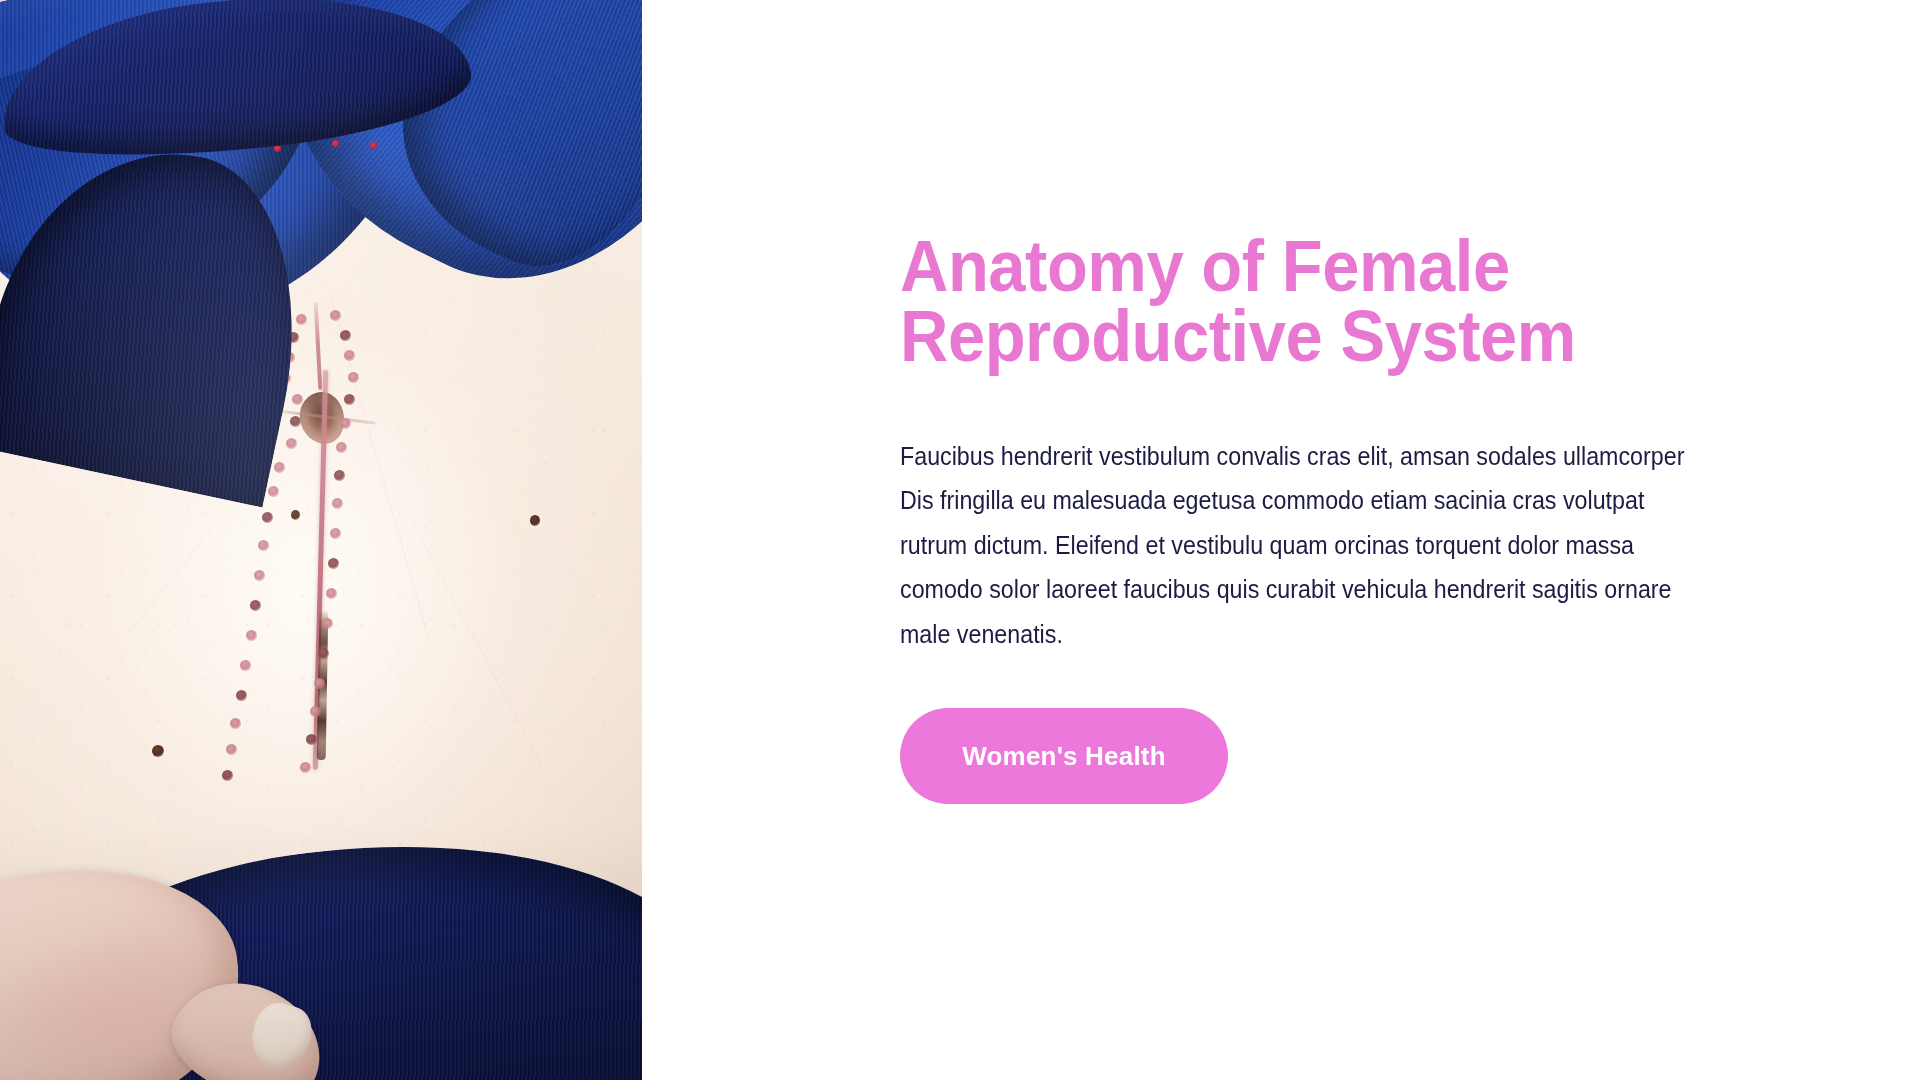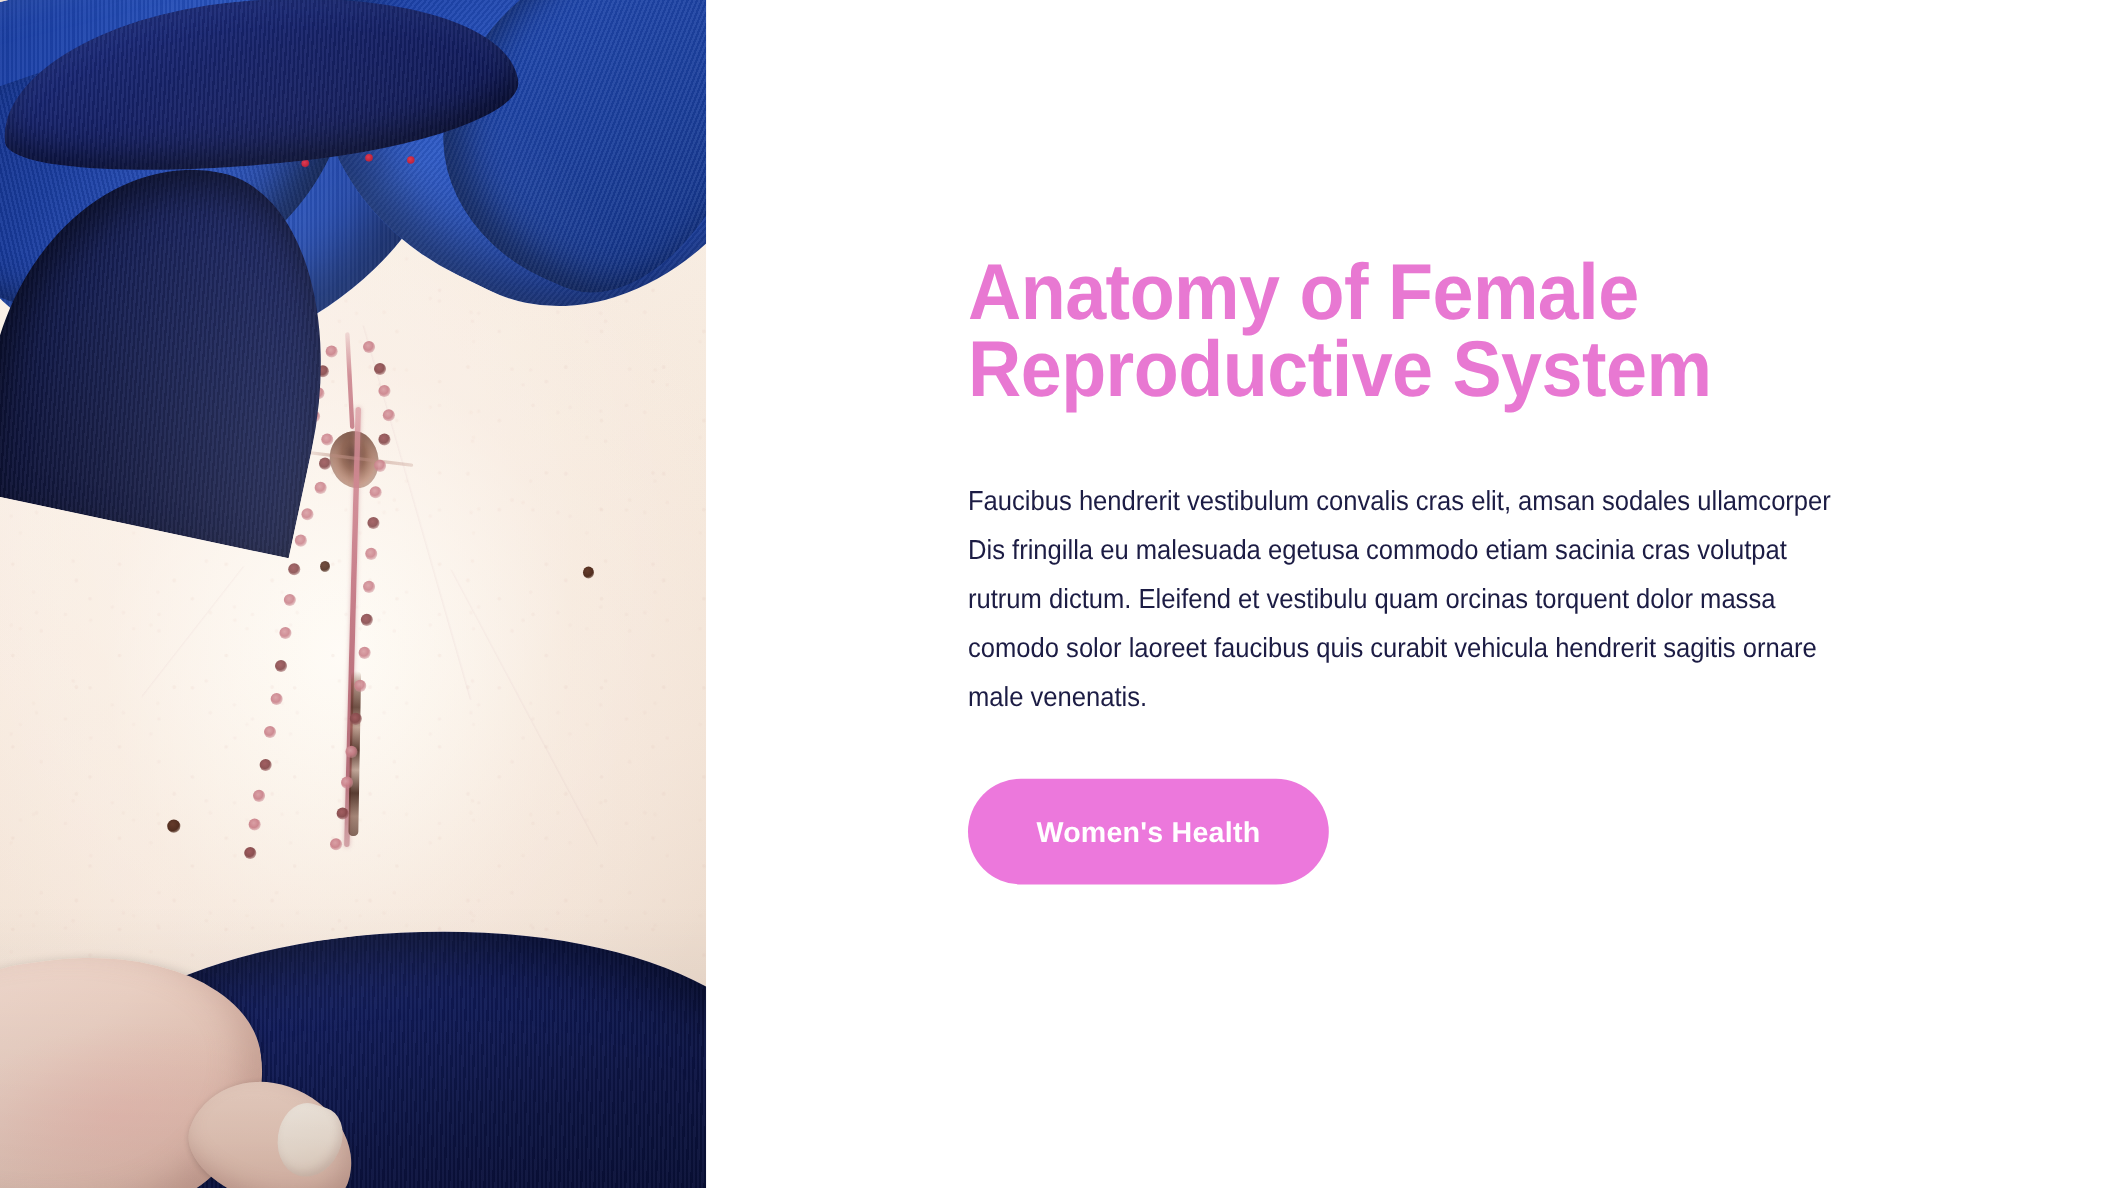--- a/index.html
+++ b/index.html
@@ -318,20 +318,21 @@
 
   
   .content-panel {
     position:relative;
     flex:1 1 auto;
     height:1080px;
     background:#ffffff;
     display:flex;
     flex-direction:column;
     justify-content:flex-start;
+    margin-left:20px;
   }
 
   .content-inner {
     position:absolute;
     left:238px;
     top:232px;
     width:830px;
   }
 
   .headline {

